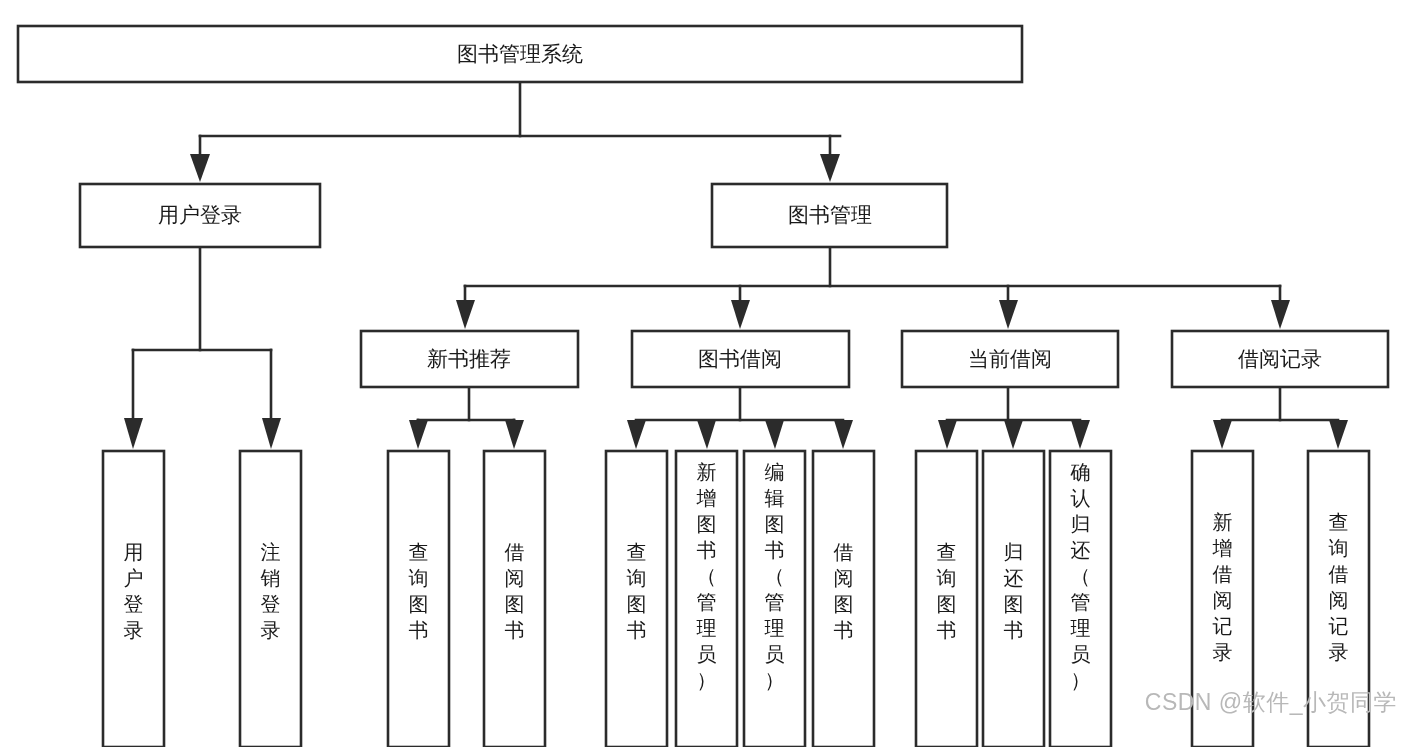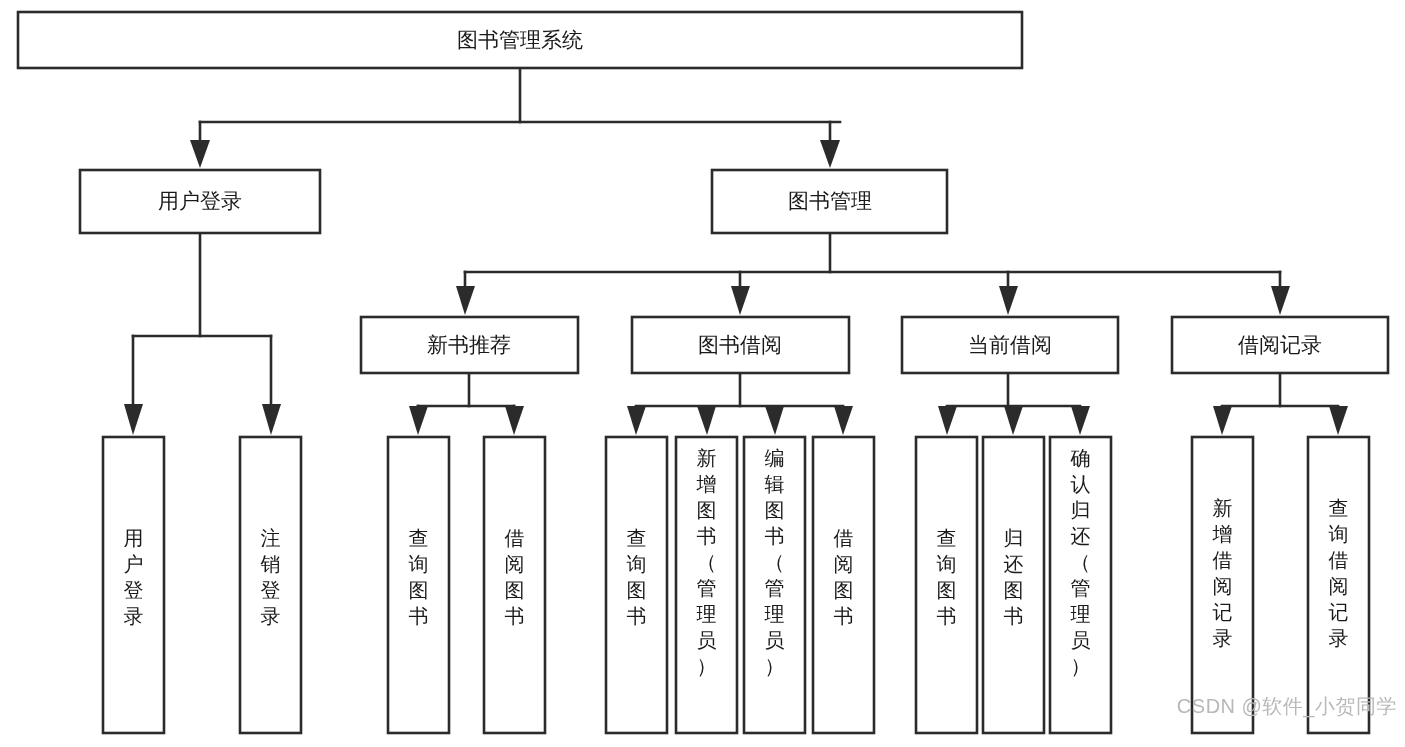--- a/index.html
+++ b/index.html
@@ -11,20 +11,21 @@
     width: 1405px;
     height: 747px;
     font-family: "Liberation Sans", "DejaVu Sans", sans-serif;
     overflow: hidden;
     position: relative;
   }
   #diagram-root {
     position: relative;
     width: 1405px;
     height: 724px;
+    margin-top: 14px;
   }
   svg.diagram-canvas {
     position: absolute;
     top: 0;
     left: 0;
     width: 1405px;
     height: 747px;
   }
   .node-box {
     fill: #ffffff;
@@ -50,23 +51,23 @@
   }
   .node-label-vertical {
     font-family: "Liberation Sans", "DejaVu Sans", sans-serif;
     fill: #1a1a1a;
     font-size: 20px;
     text-anchor: middle;
   }
   .watermark {
     position: absolute;
     right: 8px;
-    bottom: 4px;
-    font-family: "Liberation Sans", "DejaVu Sans", sans-serif;
-    font-size: 20px;
+    bottom: 20px;
+    font-family: "Liberation Sans", "DejaVu Sans", sans-serif;
+    font-size: 23px;
     color: #b8b8b8;
     white-space: nowrap;
     letter-spacing: 0.5px;
     pointer-events: none;
   }
 </style>
 </head>
 <body>
 
 <div id="diagram-root">

